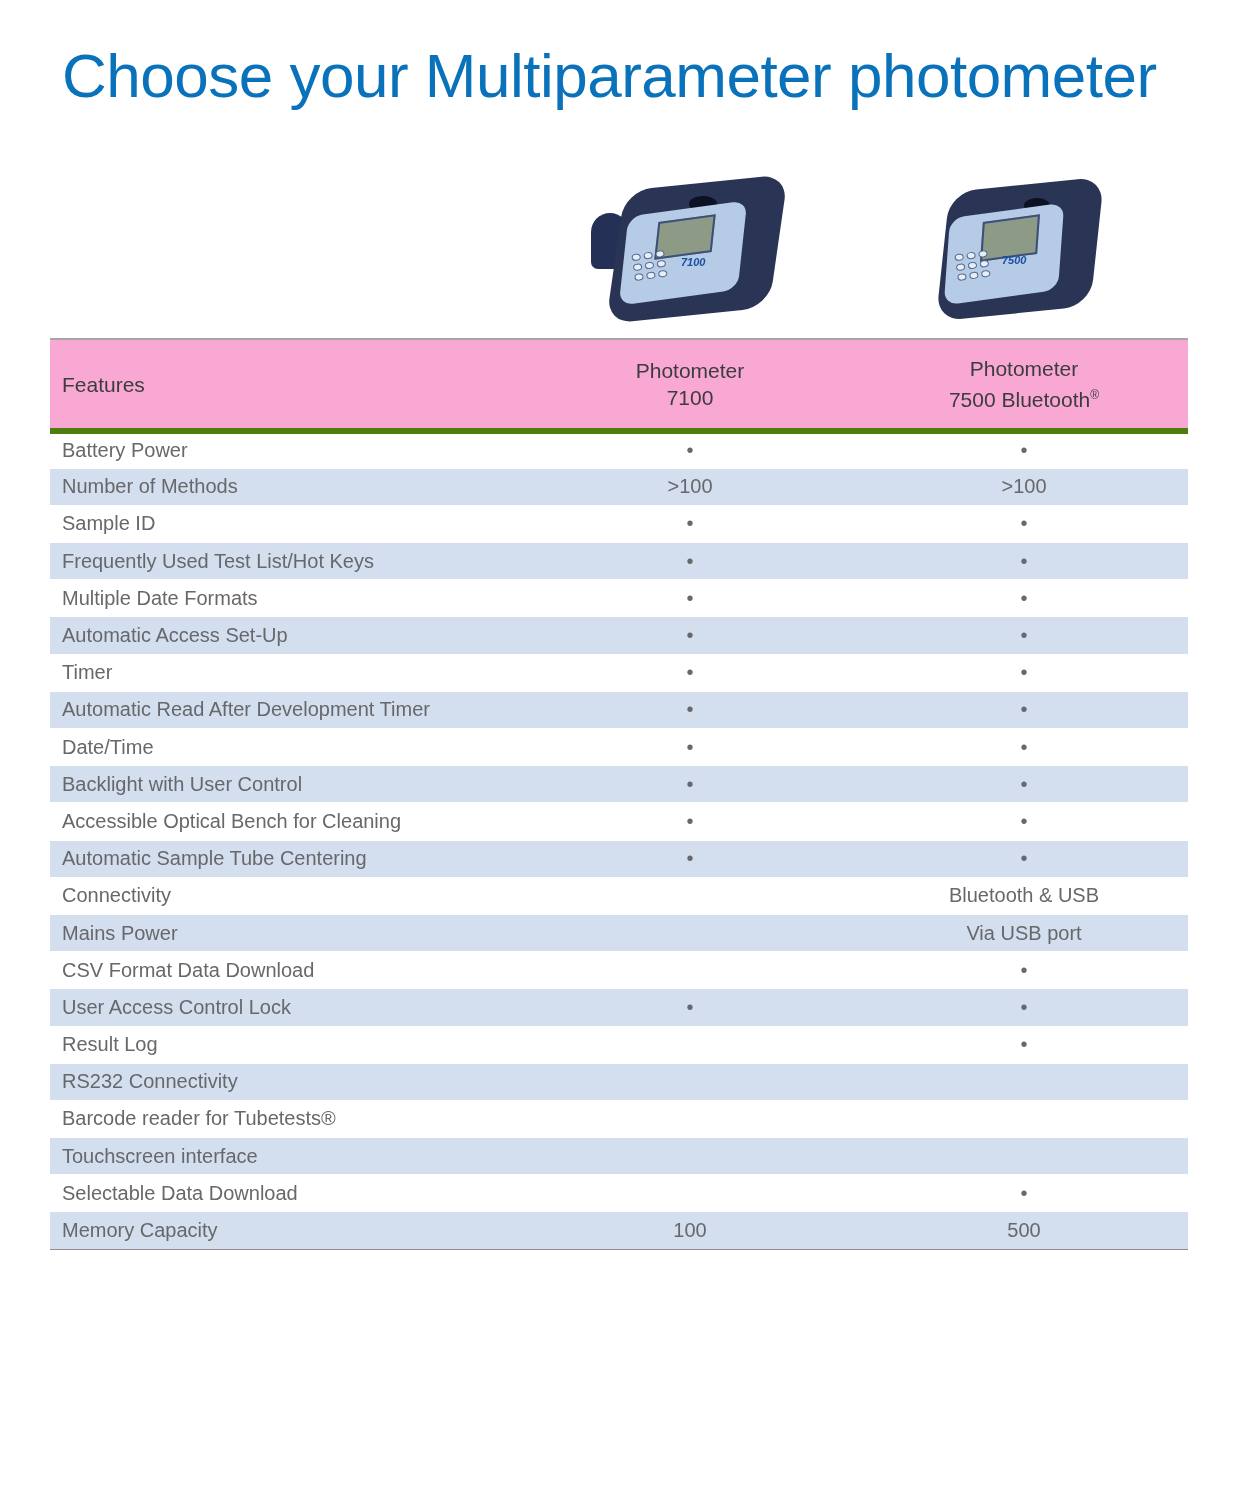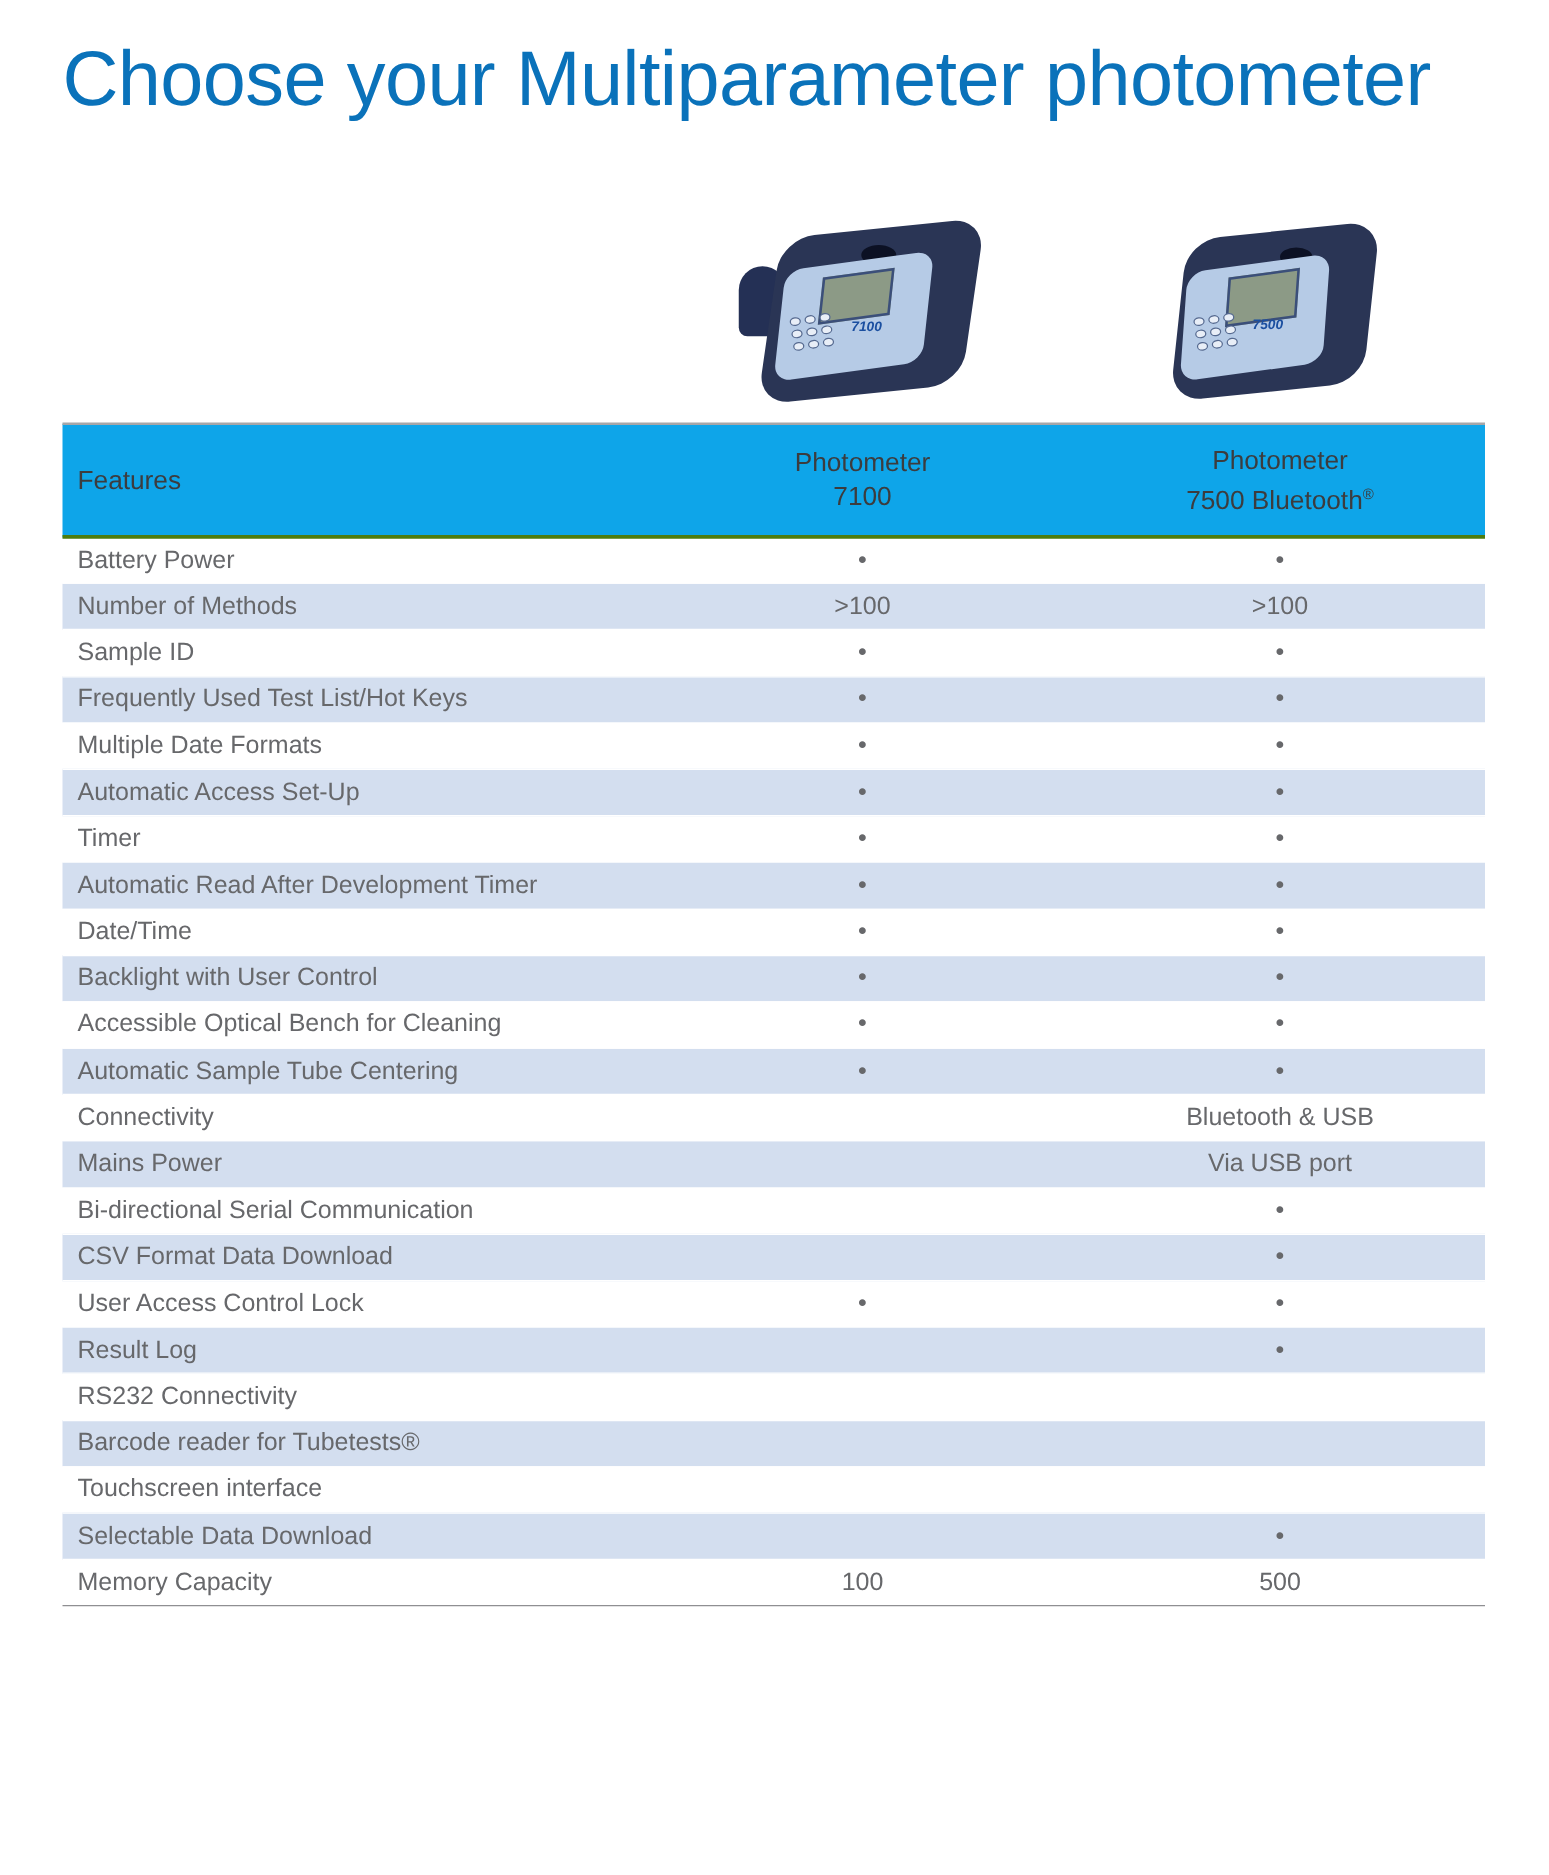--- a/index.html
+++ b/index.html
@@ -1,29 +1,29 @@
 <!DOCTYPE html>
 <html><head>
 <meta charset="utf-8">
 <style>
   html, body { margin: 0; padding: 0; background: #ffffff; }
   body { width: 1239px; height: 1500px; position: relative; font-family: "Liberation Sans", sans-serif; overflow: hidden; }
-  .title { position: absolute; left: 50px; top: 28px; font-size: 62px; color: #0a72ba; font-weight: normal; letter-spacing: -0.5px; margin: 0; white-space: nowrap; }
+  .title { position: absolute; left: 50px; top: 28px; font-size: 62px; color: #0a72ba; font-weight: normal; letter-spacing: -0.5px; margin: 12px; white-space: nowrap; }
   .product-img { position: absolute; }
   .device { position: absolute; background: #2a3555; border-radius: 26px; }
   .panel { position: absolute; background: #b6cbe6; border-radius: 14px; }
   .screen { position: absolute; background: #8c9a86; border: 2px solid #3b4f7a; }
   .cap { position: absolute; background: #243055; border-radius: 22px 22px 8px 8px; }
   .well { position: absolute; background: #0c1124; border-radius: 50%; }
   .keys { position: absolute; display: grid; grid-template-columns: repeat(3, 9px); gap: 3px; }
   .keys span { width: 9px; height: 7px; border-radius: 50%; background: #e8eef7; border: 1px solid #55698f; box-sizing: border-box; }
   .model { position: absolute; color: #1b4fa0; font-size: 11px; font-weight: bold; font-style: italic; }
 
   table { position: absolute; left: 50px; top: 338px; width: 1138px; border-collapse: collapse; }
-  thead tr { background: #0ea5e9; border-top: 2px solid #a6a6a8; border-bottom: 3px solid #4d7c0f; }
+  thead tr { background: #f9a8d4; border-top: 2px solid #a6a6a8; border-bottom: 6px solid #4d7c0f; }
   th { font-weight: normal; color: #3c3c3e; font-size: 21px; height: 88px; padding: 0; line-height: 27px; }
   th.feat { text-align: left; padding-left: 12px; width: 458px; }
   th.col { text-align: center; width: 340px; }
   th.col2 { text-align: center; }
   sup { font-size: 12px; vertical-align: 8px; }
   tbody tr { height: 37.2px; border-bottom: 1px solid #ffffff; }
   tbody tr:nth-child(even) { background: #d3deef; }
   tbody tr:last-child { border-bottom: 1px solid #8f8f92; }
   td { font-size: 20px; color: #67686b; padding: 0; }
   td.feat { padding-left: 12px; }
@@ -152,25 +152,20 @@
         <td class="feat">Connectivity</td>
         <td class="val"></td>
         <td class="val">Bluetooth &amp; USB</td>
       </tr>
       <tr>
         <td class="feat">Mains Power</td>
         <td class="val"></td>
         <td class="val">Via USB port</td>
       </tr>
       <tr>
-        <td class="feat">Bi-directional Serial Communication</td>
-        <td class="val"></td>
-        <td class="val">•</td>
-      </tr>
-      <tr>
         <td class="feat">CSV Format Data Download</td>
         <td class="val"></td>
         <td class="val">•</td>
       </tr>
       <tr>
         <td class="feat">User Access Control Lock</td>
         <td class="val">•</td>
         <td class="val">•</td>
       </tr>
       <tr>

